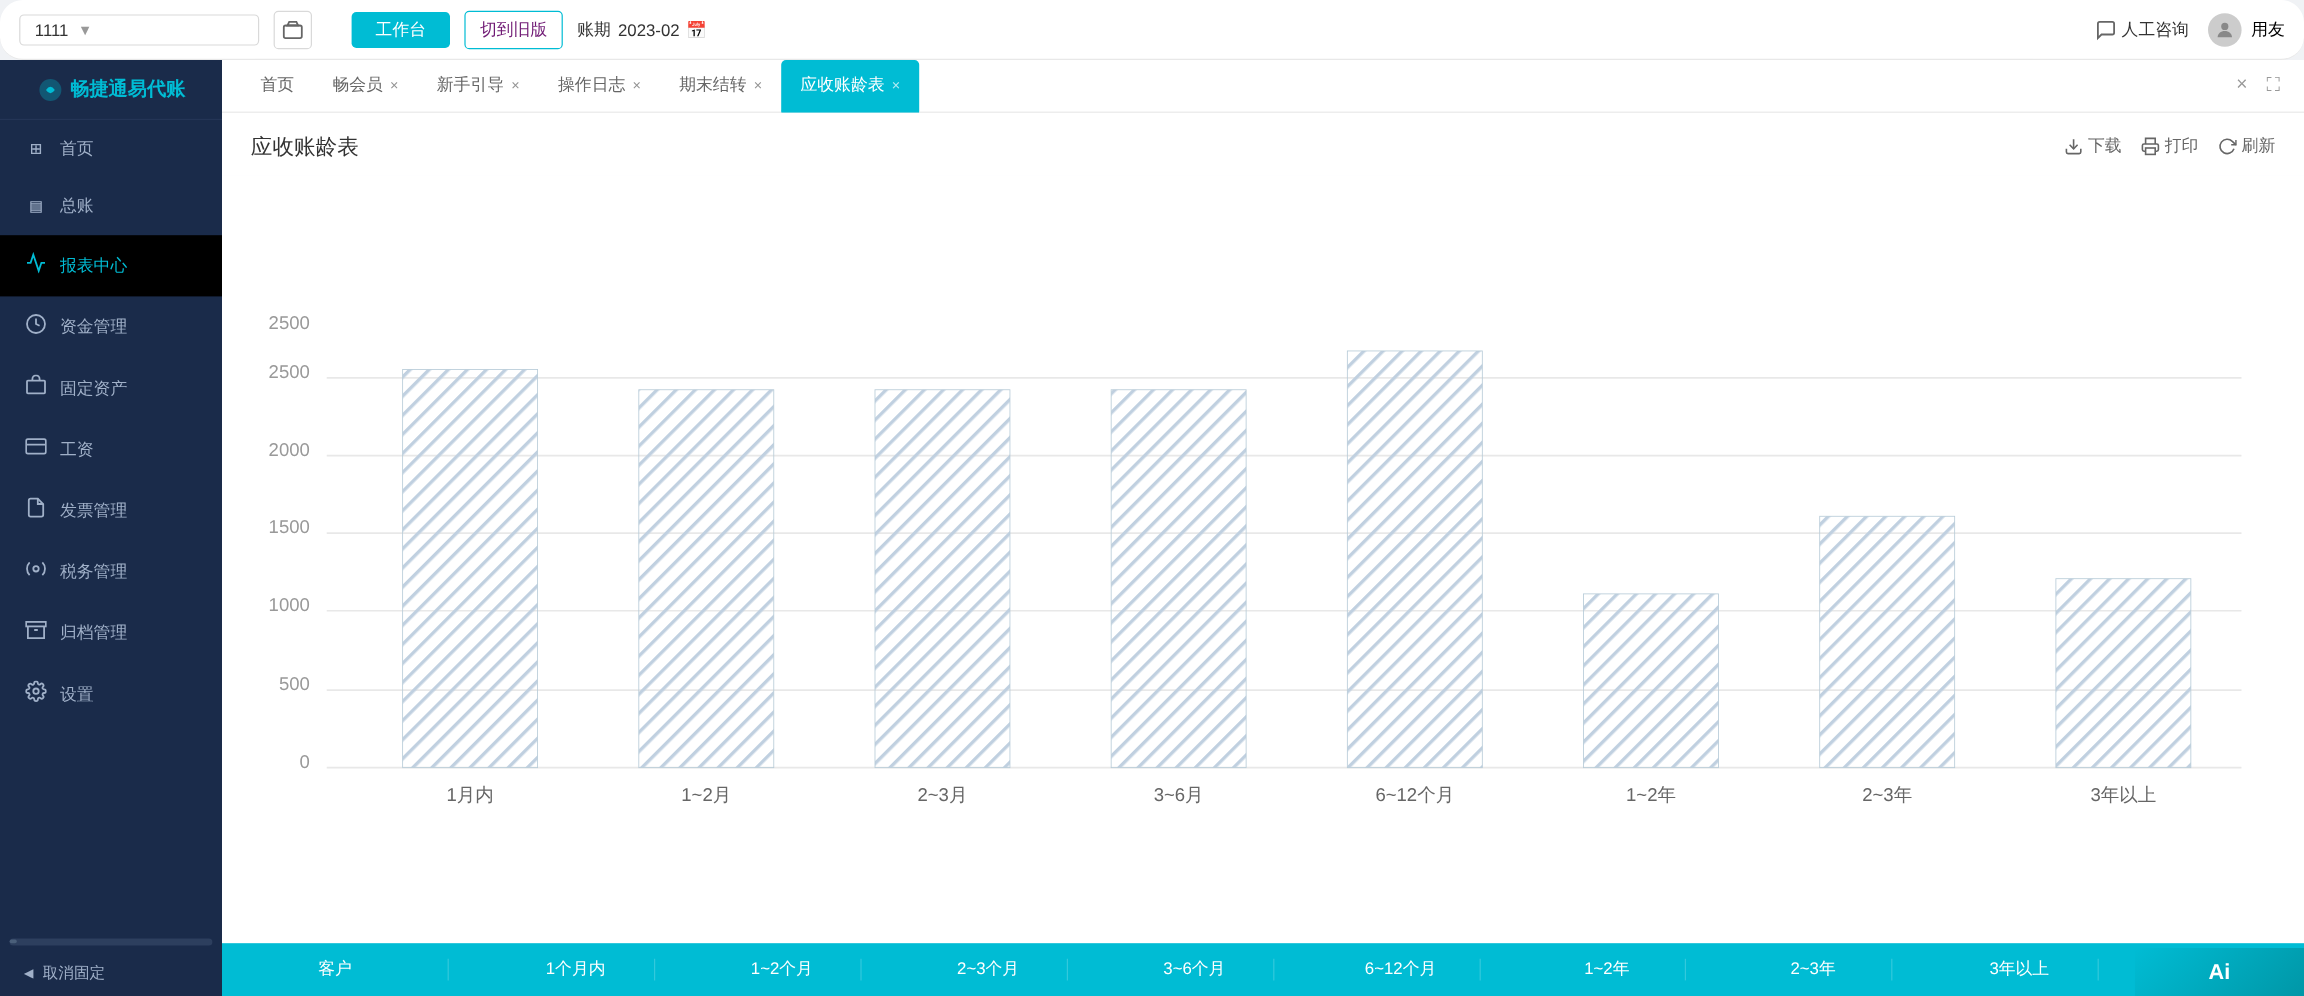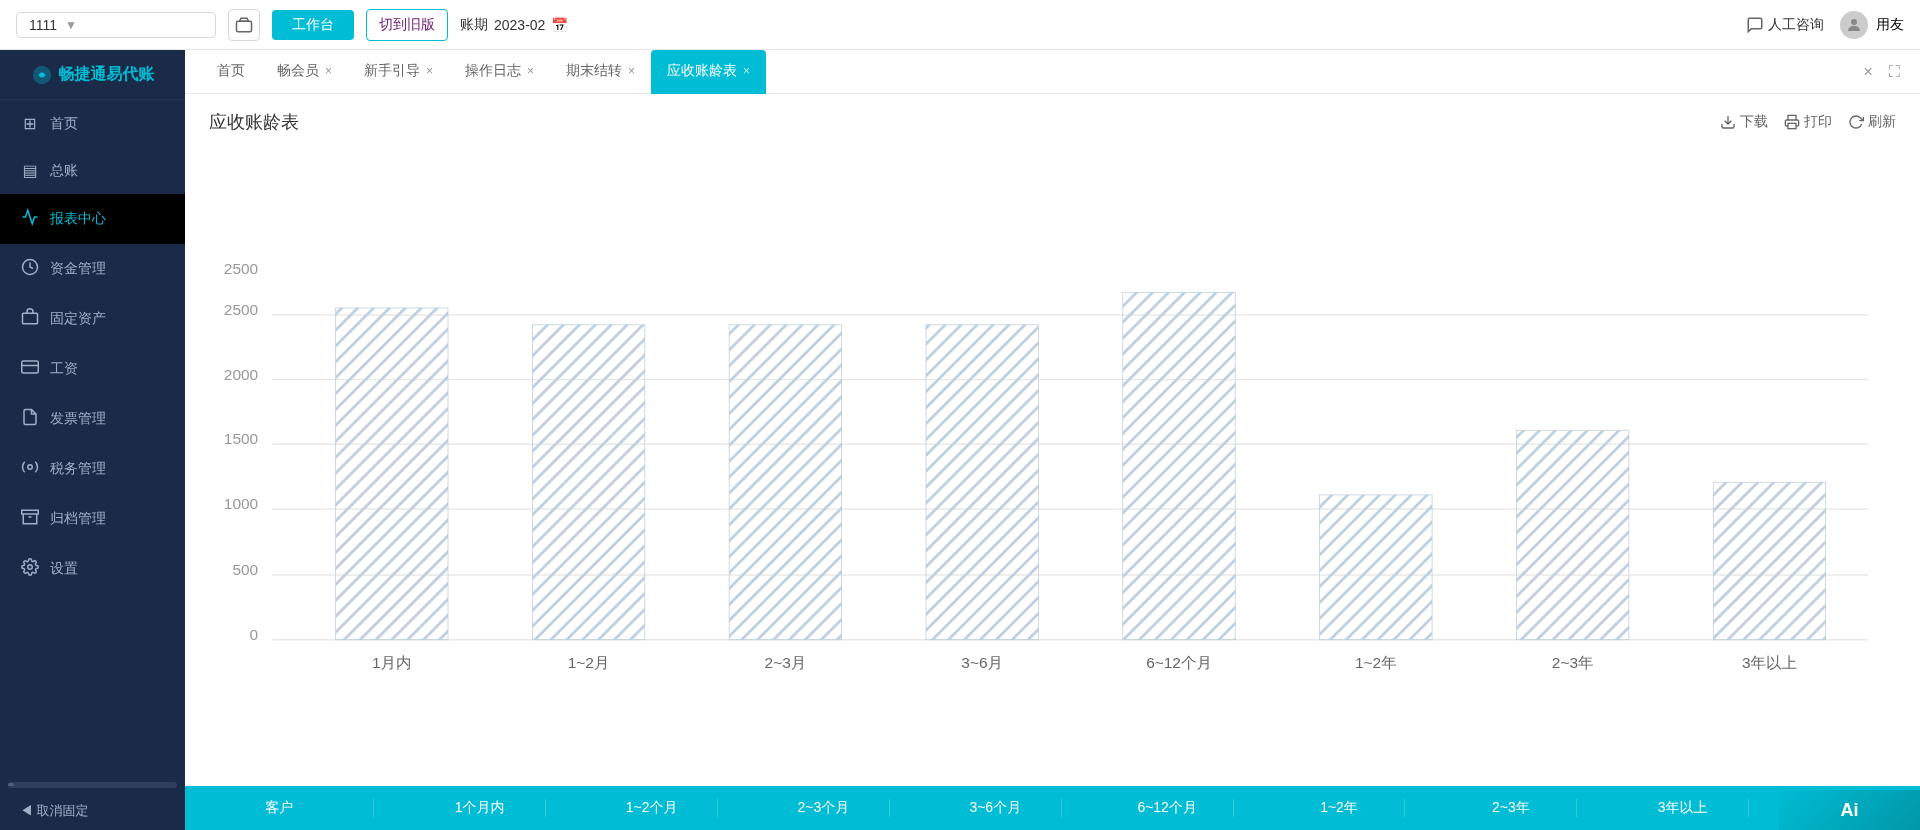--- a/index.html
+++ b/index.html
@@ -1,54 +1,54 @@
 <!DOCTYPE html>
 <html><head>
   <meta charset="utf-8">
   <style>
     * { box-sizing: border-box; margin: 0; padding: 0; }
     body { font-family: 'Microsoft YaHei', Arial, sans-serif; font-size: 14px; background: #f0f2f5; display: flex; flex-direction: column; height: 830px; overflow: hidden; }
 
     
     .top-header {
       display: flex; align-items: center; background: #fff; height: 50px;
-      border-bottom: 1px solid #e8e8e8; padding: 0 16px; gap: 12px; flex-shrink: 0;
+      border-bottom: 1px solid #e8e8e8; padding: 0 16px; gap: 12px; flex-shrink: 0; border-radius: 19px;
     }
     .company-selector {
       display: flex; align-items: center; border: 1px solid #d9d9d9; border-radius: 4px;
       padding: 4px 12px; gap: 8px; cursor: pointer; min-width: 200px;
     }
     .company-name { font-size: 14px; color: #333; }
     .chevron-down { color: #999; font-size: 12px; }
     .archive-btn {
       width: 32px; height: 32px; border: 1px solid #d9d9d9; border-radius: 4px;
       display: flex; align-items: center; justify-content: center; cursor: pointer; color: #666;
     }
     .workbench-btn {
       background: #00bcd4; color: #fff; border: none; border-radius: 4px;
-      padding: 6px 20px; cursor: pointer; font-size: 14px;
+      padding: 6px 20px; cursor: pointer; font-size: 14px; margin-left: 21px;
     }
     .switch-old-btn {
       border: 1px solid #00bcd4; color: #701a75; background: #fff; border-radius: 4px;
       padding: 6px 12px; cursor: pointer; font-size: 14px;
     }
     .account-period { display: flex; align-items: center; gap: 6px; color: #333; font-size: 14px; }
     .period-icon { color: #00bcd4; }
     .header-right { margin-left: auto; display: flex; align-items: center; gap: 16px; }
     .consult-btn { display: flex; align-items: center; gap: 4px; color: #333; cursor: pointer; }
     .user-info { display: flex; align-items: center; gap: 8px; cursor: pointer; justify-content: flex-end; }
     .avatar { width: 28px; height: 28px; border-radius: 50%; background: #ccc; display: flex; align-items: center; justify-content: center; color: #fff; font-size: 12px; }
 
     
     .main-layout { display: flex; flex: 1; overflow: hidden; }
 
     
     .sidebar {
       width: 185px; background: #1a2b4a; flex-shrink: 0; display: flex; flex-direction: column;
-      overflow-y: auto; position: relative;
+      overflow-y: auto; position: relative; font-family: Liberation Mono, monospace;
     }
     .sidebar-logo {
       height: 50px; display: flex; align-items: center; justify-content: center;
       background: #1a2b4a; border-bottom: 1px solid #243556;
     }
     .logo-text { color: #00bcd4; font-size: 16px; font-weight: bold; }
     .sidebar-item {
       display: flex; align-items: center; gap: 10px; padding: 14px 20px;
       color: #a0b0c8; cursor: pointer; transition: background 0.2s;
     }

